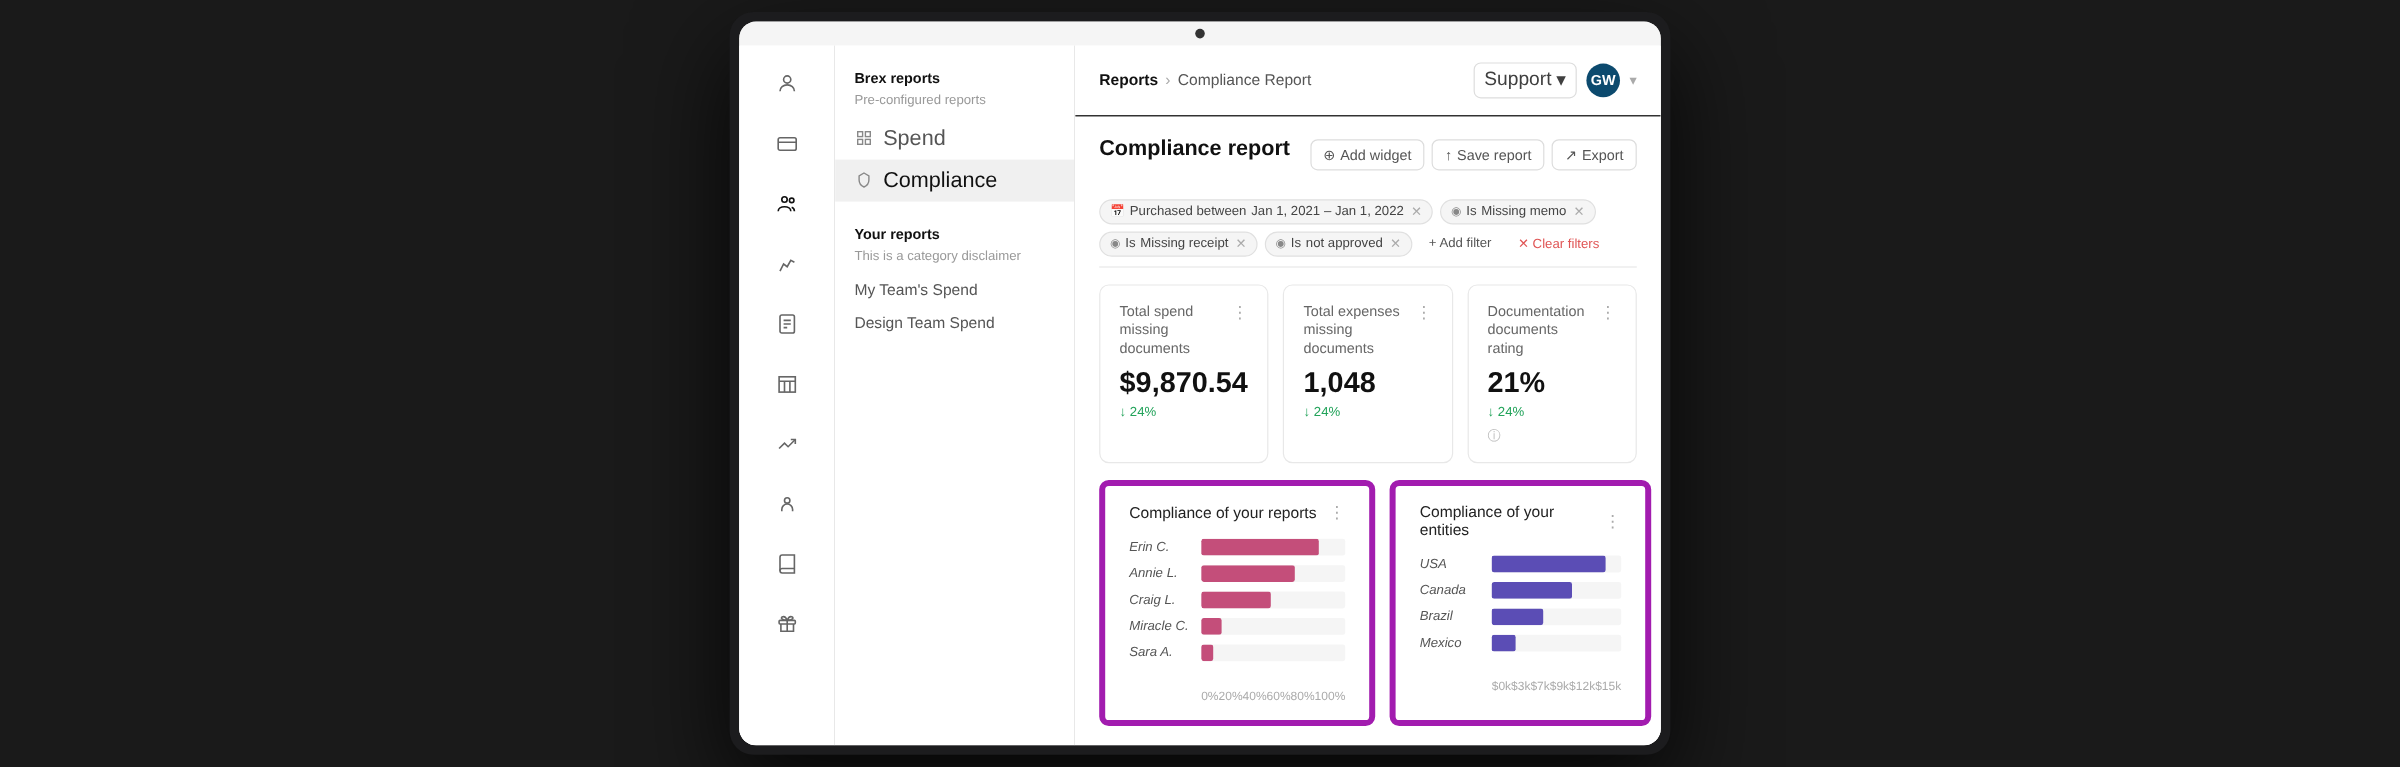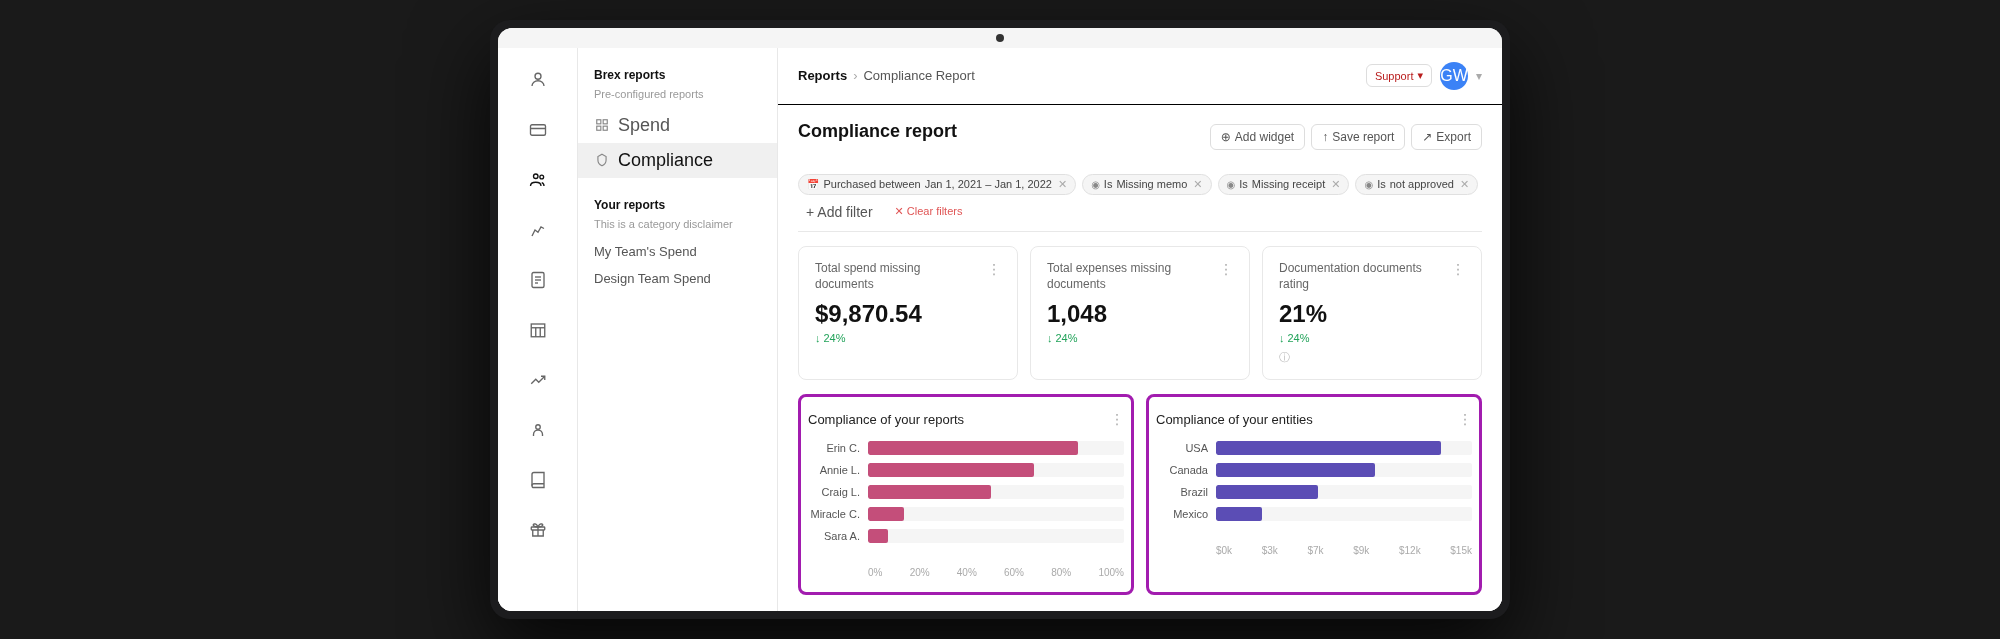--- a/index.html
+++ b/index.html
@@ -7,21 +7,21 @@
       background: #1a1a1a;
       font-family: -apple-system, BlinkMacSystemFont, 'Segoe UI', sans-serif;
       display: flex;
       align-items: center;
       justify-content: center;
       min-height: 100vh;
       overflow: hidden;
     }
 
     .device-frame {
-      width: 1020px;
+      width: 784px;
       background: #1c1c1e;
       border-radius: 20px;
       padding: 8px;
       box-shadow: 0 30px 80px rgba(0,0,0,0.8);
       position: relative;
     }
 
     .device-screen {
       background: #f5f5f5;
       border-radius: 14px;
@@ -169,40 +169,40 @@
     .header-actions {
       display: flex;
       align-items: center;
       gap: 8px;
     }
 
     .support-btn {
       display: flex;
       align-items: center;
       gap: 4px;
-      font-size: 11px;
-      color: #b91c1c;
+      font-size: 16px;
+      color: #404040;
       padding: 4px 8px;
       border: 1px solid #ddd;
       border-radius: 6px;
       cursor: pointer;
       background: white;
     }
 
     .avatar {
       width: 28px;
       height: 28px;
-      background: #3b82f6;
+      background: #0c4a6e;
       border-radius: 50%;
       display: flex;
       align-items: center;
       justify-content: center;
       color: white;
-      font-size: 16px;
-      font-weight: 400;
+      font-size: 12px;
+      font-weight: 700;
     }
 
     .content-area {
       padding: 16px 20px;
     }
 
     .page-title {
       font-size: 18px;
       font-weight: 600;
       color: #111;
@@ -259,21 +259,21 @@
     }
 
     .filter-chip .chip-icon { color: #888; font-size: 10px; }
     .filter-chip .chip-remove { color: #aaa; margin-left: 2px; }
 
     .add-filter-btn {
       display: flex;
       align-items: center;
       gap: 4px;
       padding: 3px 8px;
-      font-size: 14px;
+      font-size: 11px;
       color: #555;
       cursor: pointer;
       text-align: center;
     }
 
     .clear-filters-btn {
       display: flex;
       align-items: center;
       gap: 4px;
       padding: 3px 8px;
@@ -339,23 +339,23 @@
     }
 
     
     .charts-row {
       display: grid;
       grid-template-columns: 1fr 1fr;
       gap: 12px;
     }
 
     .chart-card {
-      border: 3px solid #a21caf;
+      border: 5px solid #a21caf;
       border-radius: 8px;
-      padding: 14px 7px;
+      padding: 14px 20px;
       background: white;
     }
 
     .chart-title {
       display: flex;
       justify-content: space-between;
       align-items: center;
       margin-bottom: 14px;
     }
 
@@ -381,22 +381,22 @@
     .bar-row {
       display: flex;
       align-items: center;
       gap: 8px;
     }
 
     .bar-label {
       font-size: 11px;
       color: #555;
       width: 52px;
-      text-align: right;
       flex-shrink: 0;
+      font-style: italic;
     }
 
     .bar-track {
       flex: 1;
       height: 14px;
       background: #f5f5f5;
       border-radius: 2px;
       overflow: hidden;
     }
 

